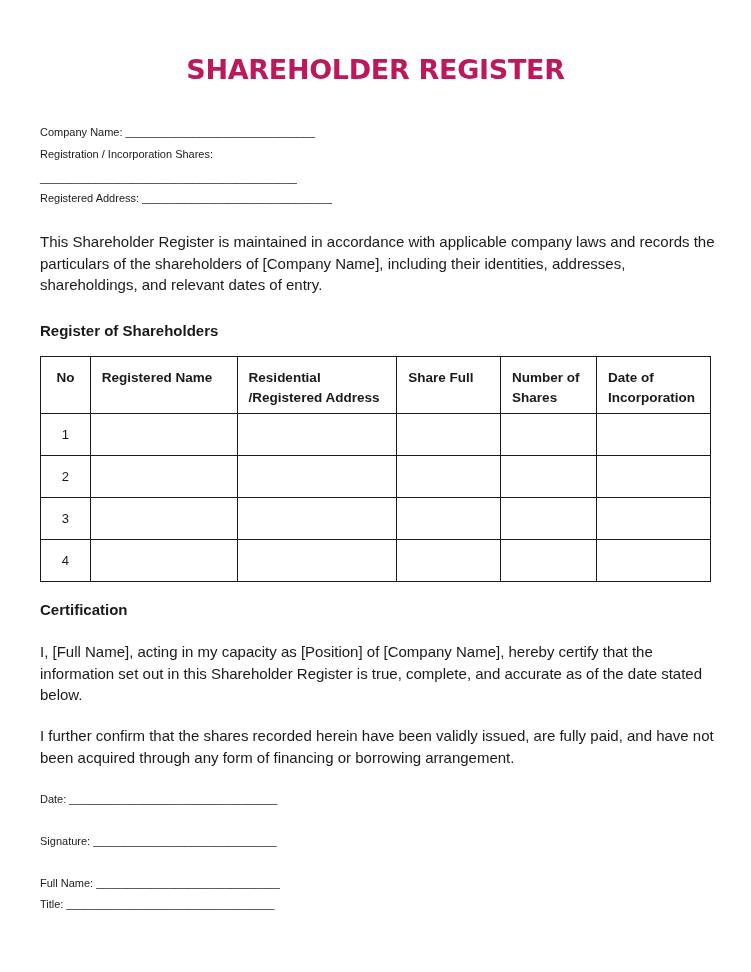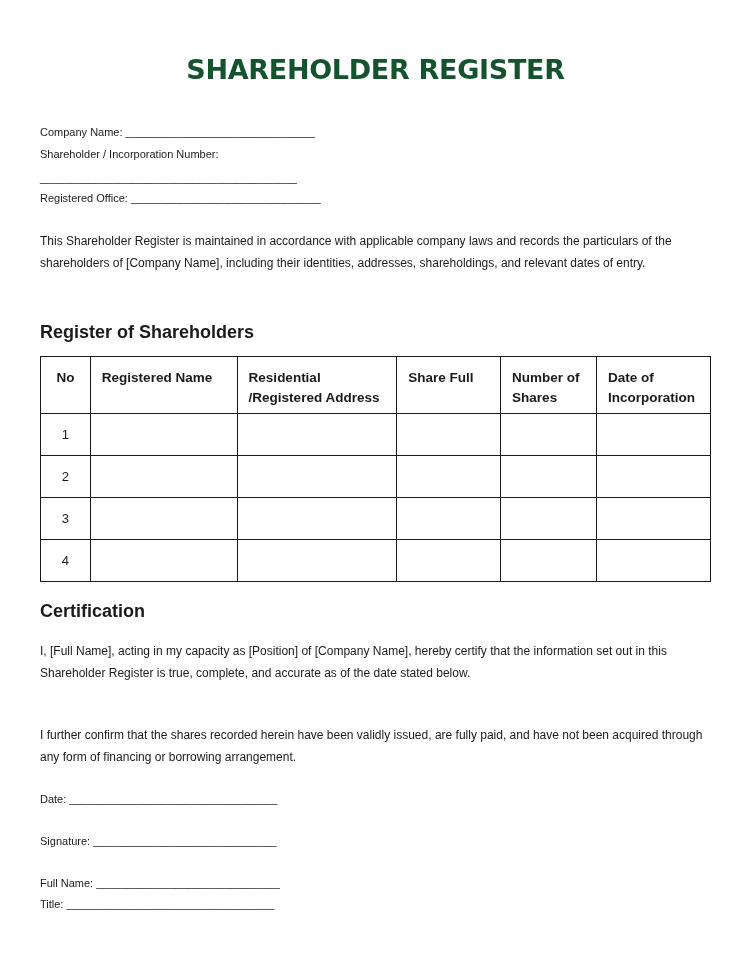--- a/index.html
+++ b/index.html
@@ -3,53 +3,53 @@
 <meta charset="utf-8">
 <style>
   html, body { margin: 0; padding: 0; background: #ffffff; }
   body {
     width: 751px; height: 972px; position: relative; overflow: hidden;
     font-family: "Liberation Sans", sans-serif; color: #1a1a1a;
   }
   .title {
     position: absolute; left: 0; top: 54px; width: 751px; text-align: center;
     font-family: "DejaVu Sans", sans-serif; font-weight: bold; font-size: 27px;
-    color: #14532d; letter-spacing: -0.3px;
+    color: #be185d; letter-spacing: -0.3px;
   }
   .field {
     position: absolute; left: 40px; font-size: 11px; line-height: 20px; white-space: pre;
   }
   .para {
-    position: absolute; left: 40px; width: 680px; font-size: 12px; line-height: 21.5px;
+    position: absolute; left: 40px; width: 680px; font-size: 15px; line-height: 21.5px;
   }
   .heading {
-    position: absolute; left: 40px; font-weight: bold; font-size: 18px;
+    position: absolute; left: 40px; font-weight: bold; font-size: 15px;
   }
   table.reg {
     position: absolute; left: 40px; top: 356px; width: 671px;
     border-collapse: collapse; font-size: 13.5px;
   }
   table.reg th, table.reg td { border: 1px solid #1a1a1a; }
   table.reg th {
     height: 57px; vertical-align: top; text-align: left; font-weight: bold;
     padding: 11px 10px 0 11px; line-height: 20px; box-sizing: border-box;
   }
   table.reg th.no { text-align: center; padding-left: 0; padding-right: 0; }
   table.reg td { height: 39px; }
   table.reg td.no { text-align: center; font-size: 13px; }
 </style>
 </head>
 <body>
 
 <div class="title">SHAREHOLDER REGISTER</div>
 
 <div class="field" style="top:122px">Company Name: _______________________________</div>
-<div class="field" style="top:144px">Shareholder / Incorporation Number:</div>
+<div class="field" style="top:144px">Registration / Incorporation Shares:</div>
 <div class="field" style="top:168px">__________________________________________</div>
-<div class="field" style="top:188px">Registered Office: _______________________________</div>
+<div class="field" style="top:188px">Registered Address: _______________________________</div>
 
 <div class="para" style="top:231px">This Shareholder Register is maintained in accordance with applicable company laws and records the particulars of the shareholders of [Company Name], including their identities, addresses, shareholdings, and relevant dates of entry.</div>
 
 <div class="heading" style="top:322px">Register of Shareholders</div>
 
 <table class="reg">
   <colgroup>
     <col style="width:50px">
       <col style="width:147px">
       <col style="width:160px">

